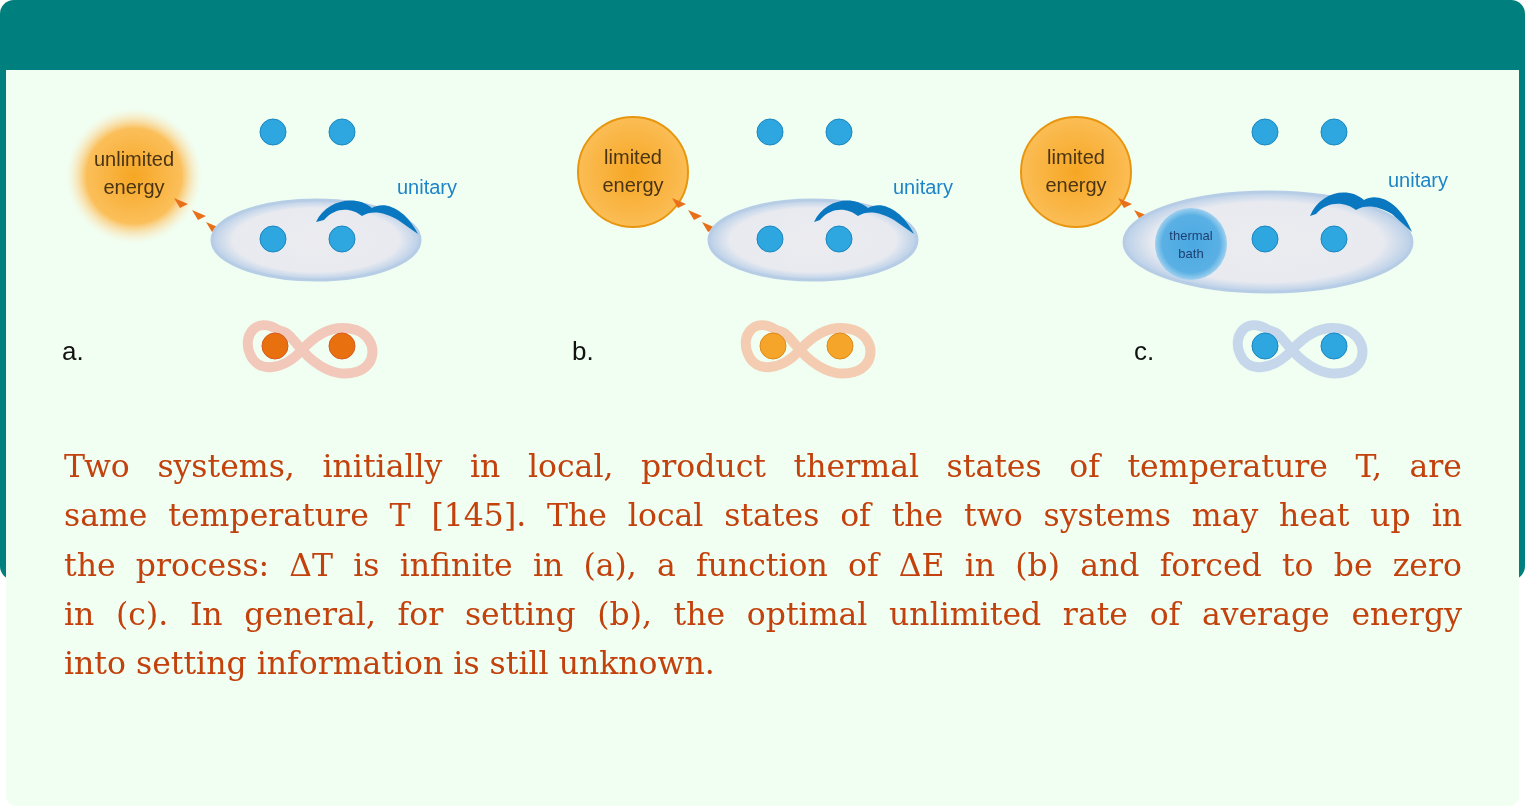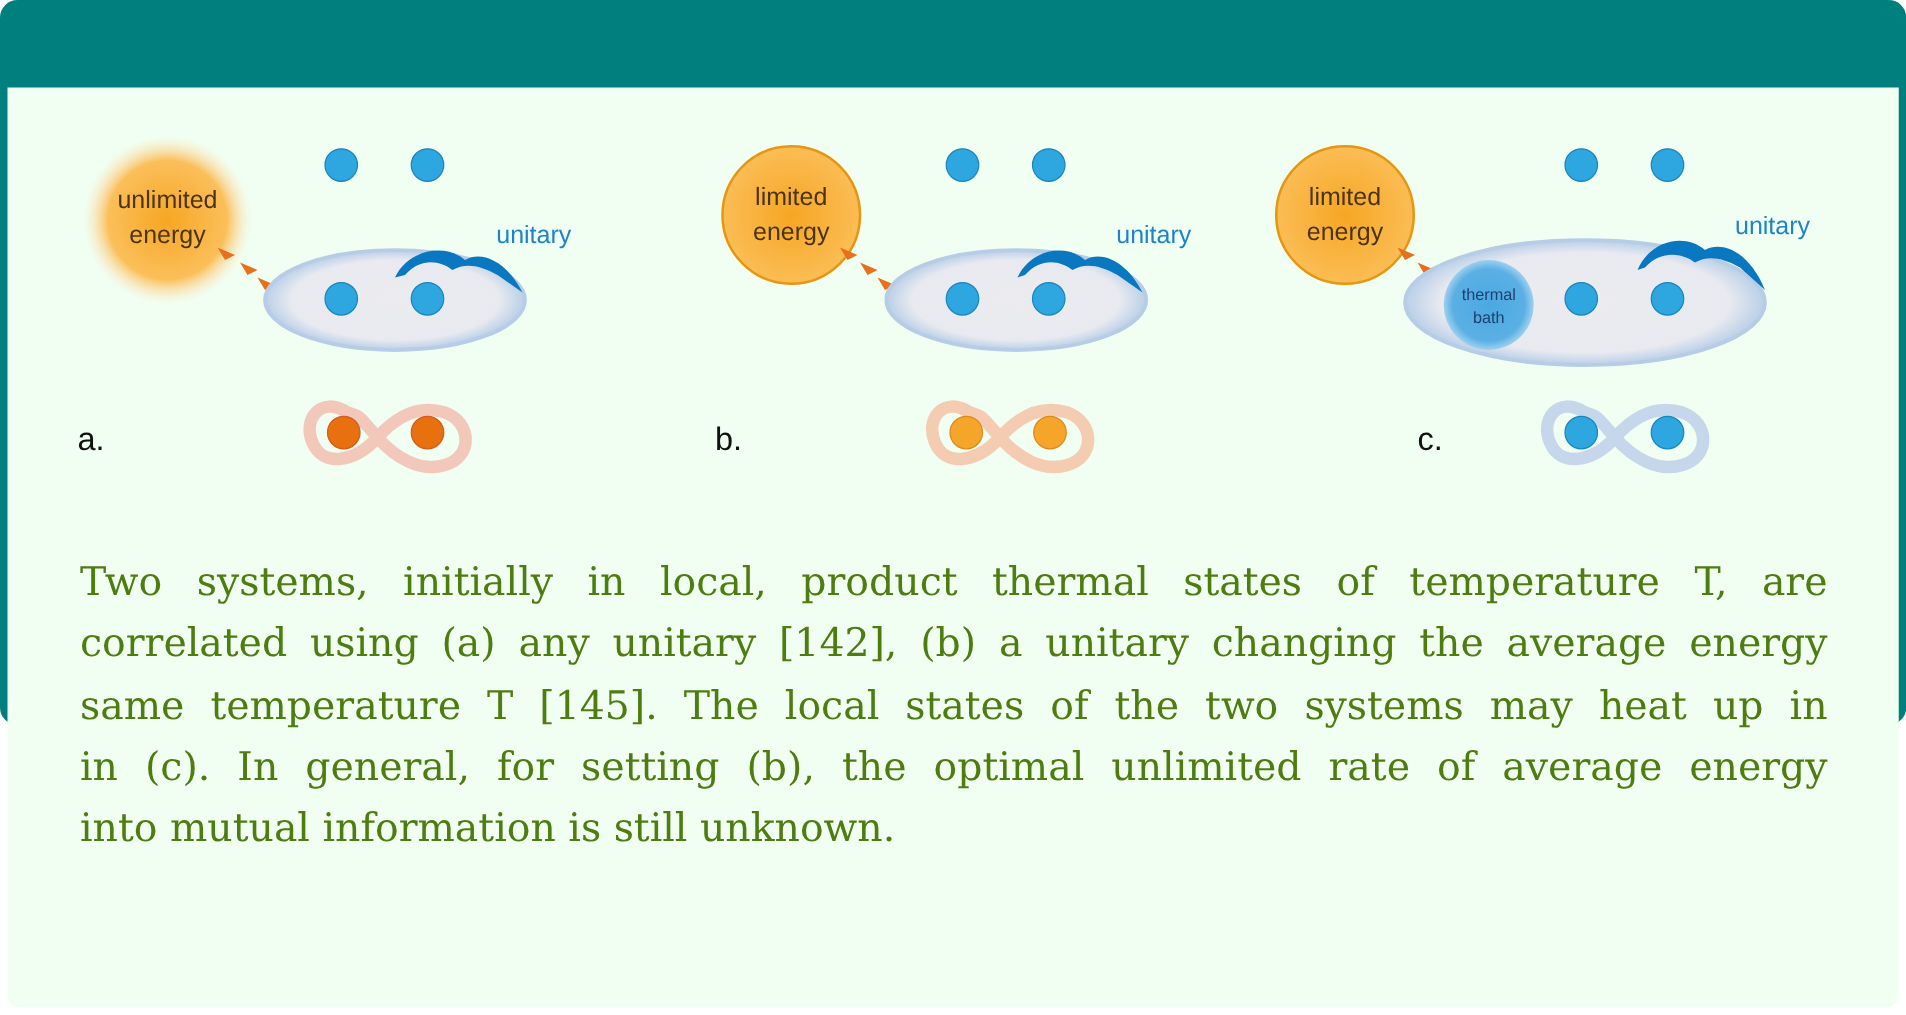--- a/index.html
+++ b/index.html
@@ -13,21 +13,21 @@
     position: absolute; left: 6px; top: 70px; width: 1513px; height: 736px;
     background: #f0fff2; border-bottom-left-radius: 10px; border-bottom-right-radius: 10px;
   }
   .fig { position: absolute; left: 0; top: 0; width: 1513px; height: 340px; }
   .panel-label {
     position: absolute; font-family: "Liberation Sans", sans-serif; font-size: 26px; color: #111;
   }
   .caption {
     position: absolute; left: 58px; top: 372px; width: 1398px;
     font-family: "DejaVu Serif", "Liberation Serif", serif;
-    font-size: 31.5px; line-height: 49.3px; color: #4d7c0f;
+    font-size: 31.5px; line-height: 49.3px; color: #c2410c;
     text-align: justify; text-align-last: left;
   }
   .caption span.line { display: block; text-align: justify; text-align-last: justify; white-space: nowrap; }
   .caption span.line.last { text-align-last: left; }
   .svgtxt { font-family: "Liberation Sans", sans-serif; }
 </style>
 </head>
 <body>
 
 <div class="box">
@@ -125,20 +125,20 @@
         <g>
           <path d="M1262,260 C1240,246 1226,266 1234,284 C1242,304 1268,300 1286,280 C1302,262 1320,254 1340,260 C1362,268 1362,296 1340,302 C1320,308 1300,296 1286,280 C1270,262 1274,264 1262,260 z" fill="none" stroke="#c3d5ea" stroke-width="10" opacity="0.95"></path>
           <circle cx="1259" cy="276" r="13" fill="#2ea6df" stroke="#1a86c0" stroke-width="1"></circle>
           <circle cx="1328" cy="276" r="13" fill="#2ea6df" stroke="#1a86c0" stroke-width="1"></circle>
         </g>
       </g>
     </svg>
 
     <div class="caption">
       <span class="line">Two systems, initially in local, product thermal states of temperature T, are</span>
-      <span class="line">correlated using (a) any unitary [142], (b) a unitary changing the average energy</span>
       <span class="line">same temperature T [145]. The local states of the two systems may heat up in</span>
+      <span class="line">the process: ΔT is infinite in (a), a function of ΔE in (b) and forced to be zero</span>
       <span class="line">in (c). In general, for setting (b), the optimal unlimited rate of average energy</span>
-      <span class="line last">into mutual information is still unknown.</span>
+      <span class="line last">into setting information is still unknown.</span>
     </div>
 
   </div>
 </div>
 
 </body></html>

